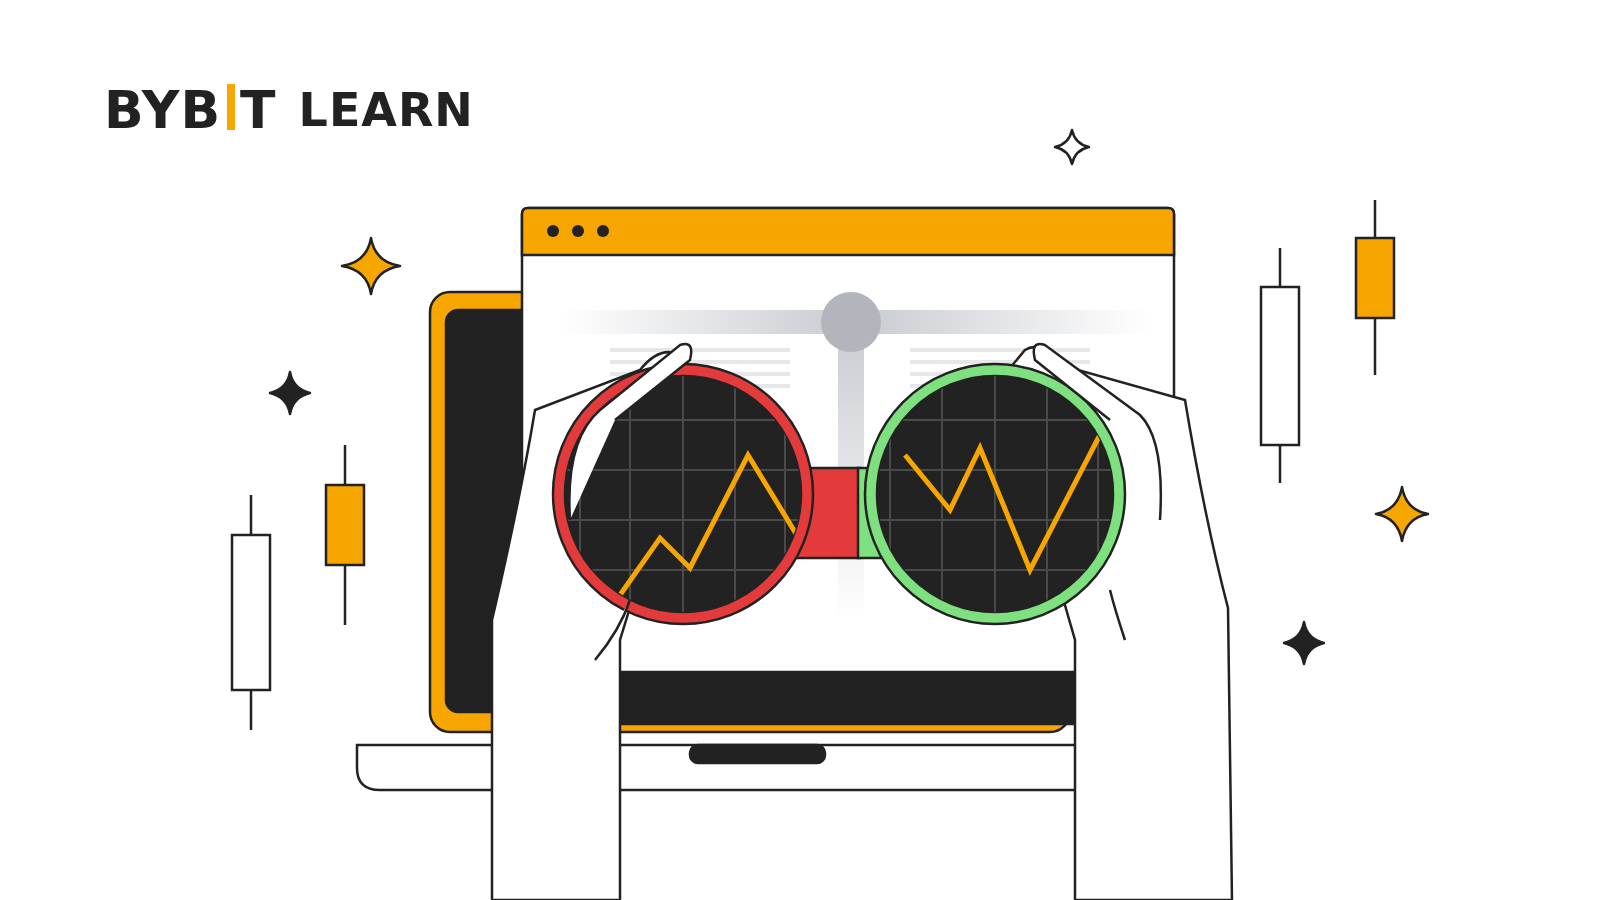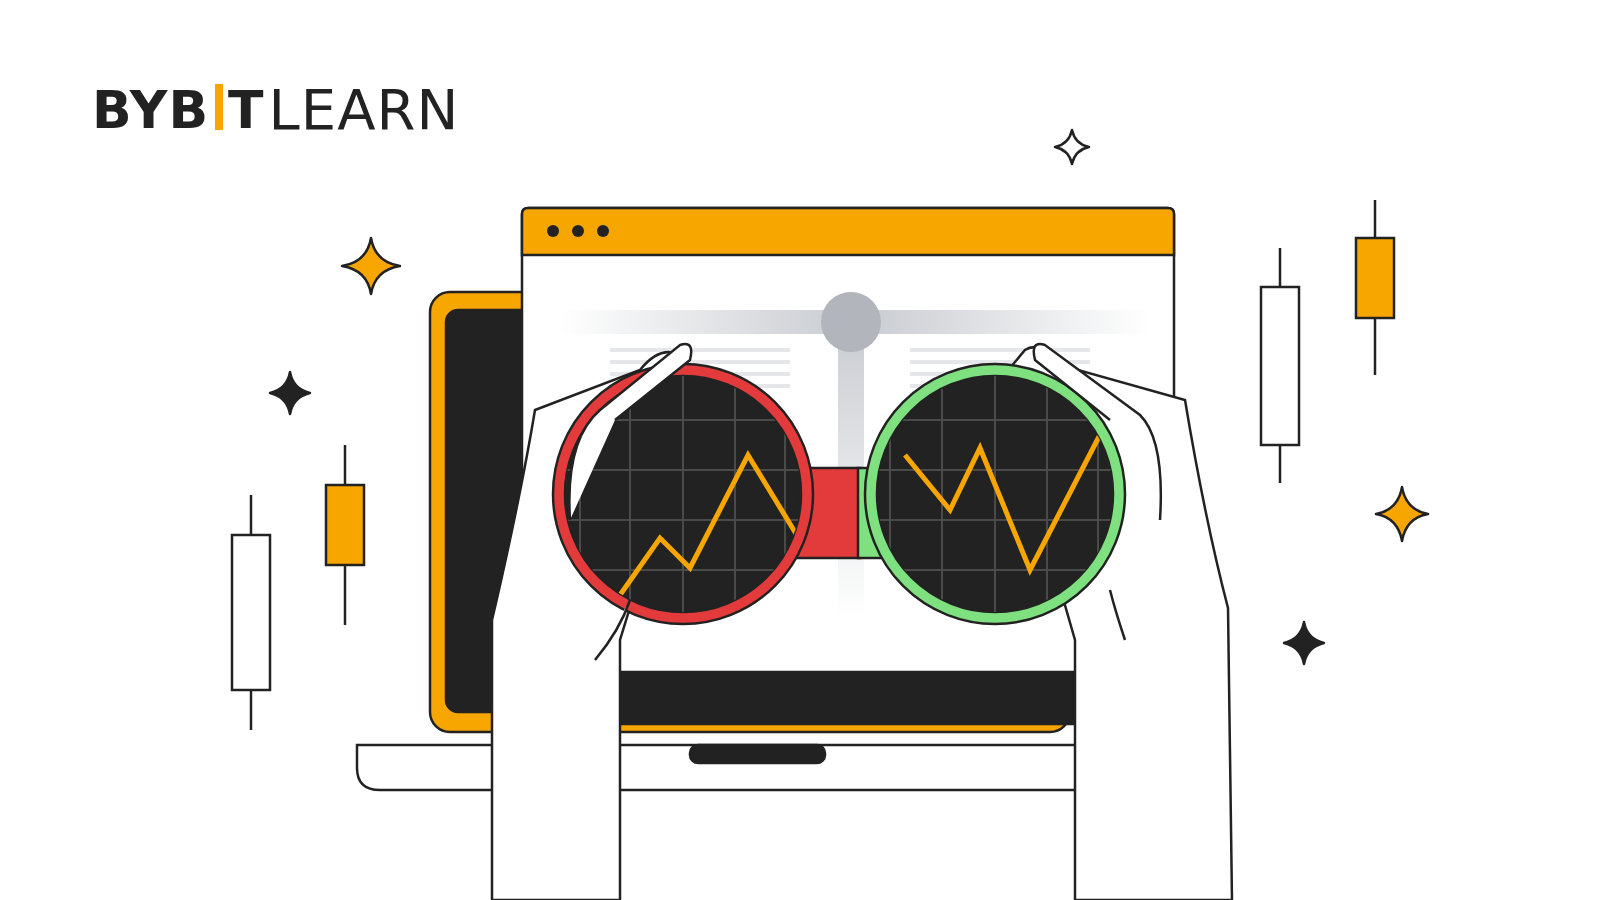--- a/index.html
+++ b/index.html
@@ -1,20 +1,20 @@
 <!DOCTYPE html>
 <html><head>
 <meta charset="utf-8">
 <style>
   html,body{margin:0;padding:0;background:#ffffff;}
   body{width:1600px;height:900px;position:relative;overflow:hidden;font-family:"Liberation Sans",sans-serif;}
-  .logo{position:absolute;left:92px;top:84px;display:flex;align-items:flex-end;height:50px;text-align:right;}
+  .logo{position:absolute;left:104px;top:84px;display:flex;align-items:flex-end;height:50px;text-align:right;}
   .brand{font-family:"DejaVu Sans",sans-serif;font-weight:bold;font-size:52px;color:#222222;letter-spacing:1px;line-height:48px;display:flex;align-items:flex-end;}
   .brand .bar{display:inline-block;width:8px;height:46px;background:#f7a600;margin:0 5px 0 6px;position:relative;top:-4px;}
-  .learn{font-family:"DejaVu Sans",sans-serif;font-size:56px;color:#222222;margin-left:4px;line-height:48px;font-weight:normal;letter-spacing:1px;}
+  .learn{font-family:"DejaVu Sans",sans-serif;font-size:46px;color:#222222;margin-left:22px;line-height:48px;font-weight:bold;letter-spacing:1px;}
   svg.art{position:absolute;left:0;top:0;}
 </style>
 </head>
 <body>
 
 <div class="logo">
   <div class="brand">
     <span>BYB</span>
       <span class="bar"></span>
       <span>T</span>

